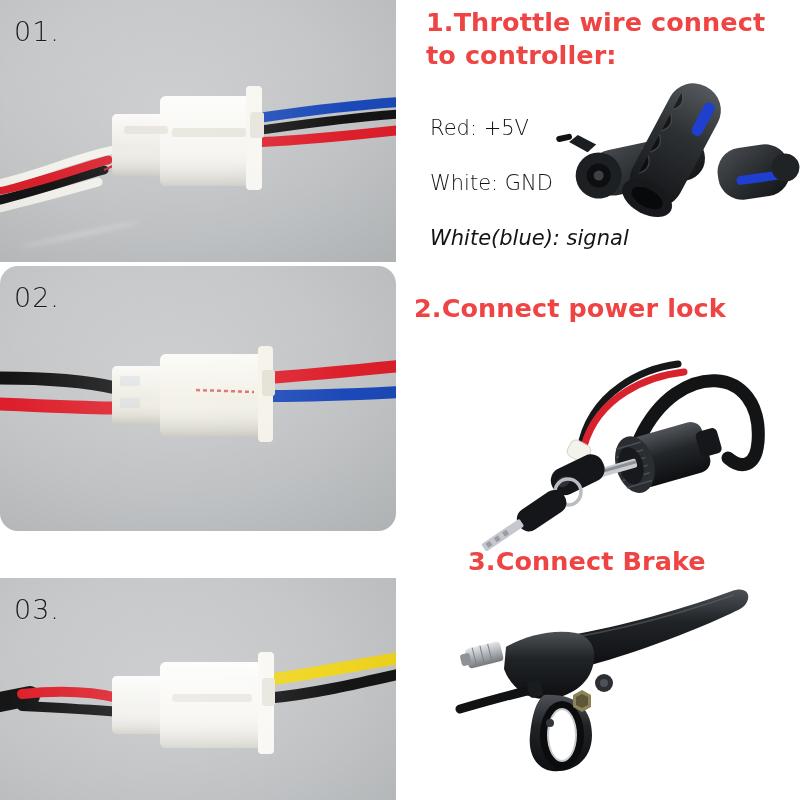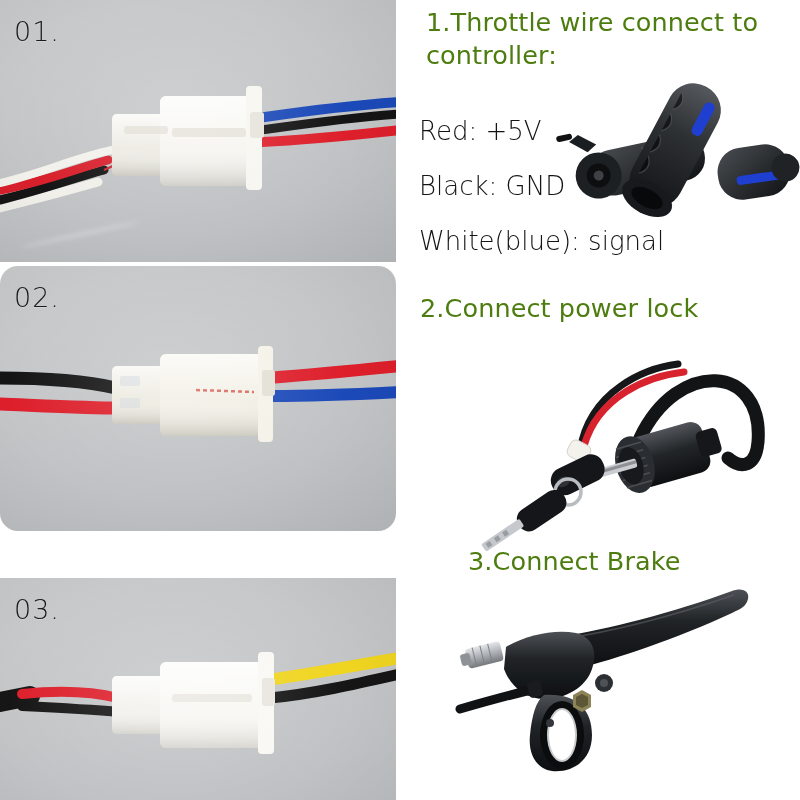--- a/index.html
+++ b/index.html
@@ -23,30 +23,30 @@
 
   
   .assembly{position:absolute;left:0;width:400px;height:120px;}
 
   
   .text-col{position:absolute;left:400px;top:0;width:400px;height:800px;background:#fff;}
   .sect{position:absolute;left:0;width:400px;}
   .s1{top:0;height:262px;}
   .s2{top:266px;height:265px;}
   .s3{top:517px;height:265px;}
-  .heading{position:absolute;color:#4d7c0f;font-weight:400;
+  .heading{position:absolute;color:#ef4444;font-weight:700;
            font-family:"DejaVu Sans",sans-serif;line-height:1.28;letter-spacing:.1px;}
   .h1{left:26px;top:6px;width:372px;font-size:25.5px;}
-  .h2{left:20px;top:26px;width:370px;font-size:25.5px;}
+  .h2{left:14px;top:26px;width:370px;font-size:25.5px;}
   .h3{left:68px;top:28px;width:340px;font-size:25.5px;}
-  .spec{position:absolute;left:19px;color:#141414;font-weight:300;font-size:26px;
+  .spec{position:absolute;left:30px;color:#141414;font-weight:300;font-size:21px;
         font-family:"DejaVu Sans",sans-serif;white-space:nowrap;}
   .sp1{top:116px;}
   .sp2{top:171px;}
-  .sp3{top:226px;}
+  .sp3{top:226px;font-style:italic;}
 
   .product{position:absolute;}
   .throttle{left:168px;top:88px;width:230px;height:150px;}
   .lock{left:128px;top:80px;width:262px;height:180px;}
   .brake{left:40px;top:60px;width:340px;height:200px;}
   svg{display:block;overflow:visible;}
 </style>
 </head>
 <body>
 
@@ -151,21 +151,21 @@
       <div class="vignette"></div>
       <div class="photo-label">03.</div>
     </div>
   </div>
 
   <div class="text-col">
 
     <div class="sect s1">
       <div class="heading h1">1.Throttle wire connect to controller:</div>
       <div class="spec sp1">Red: +5V</div>
-      <div class="spec sp2">Black: GND</div>
+      <div class="spec sp2">White: GND</div>
       <div class="spec sp3">White(blue): signal</div>
 
       <div class="product throttle">
         <svg width="230" height="150" viewBox="0 0 230 150">
           <defs>
             <linearGradient id="rub" x1="0" y1="0" x2="0" y2="1">
               <stop offset="0%" stop-color="#55585c"></stop>
               <stop offset="40%" stop-color="#2e3134"></stop>
               <stop offset="100%" stop-color="#121416"></stop>
             </linearGradient>

